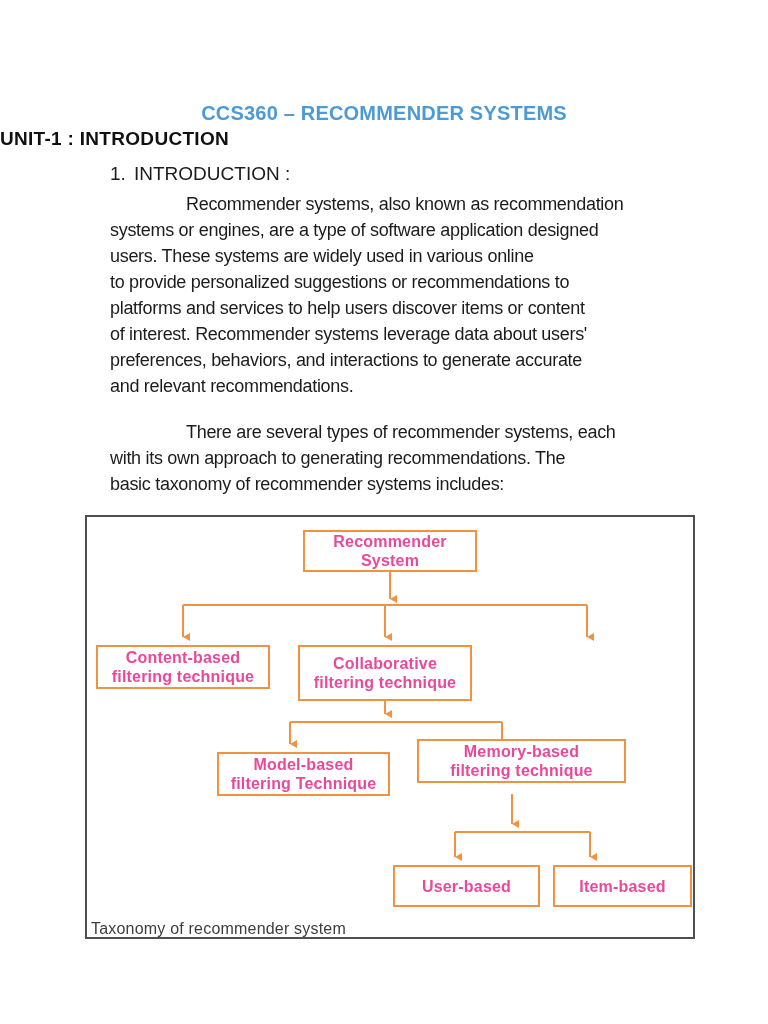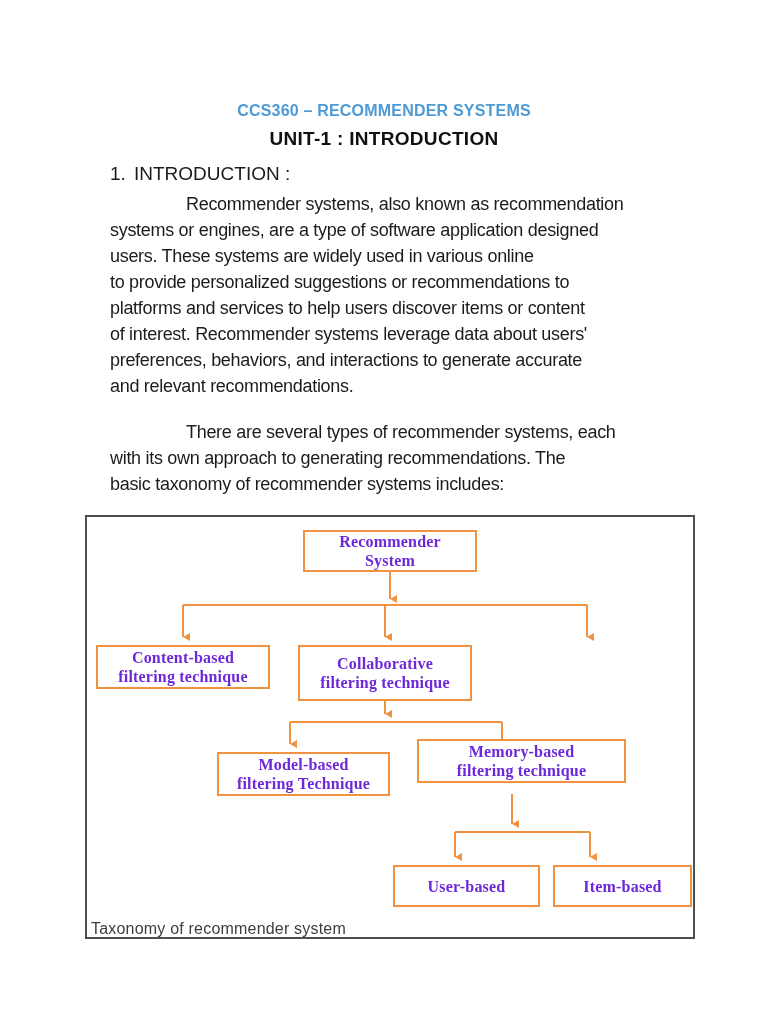--- a/index.html
+++ b/index.html
@@ -9,27 +9,26 @@
     font-family:"Liberation Sans",sans-serif;
     color:#1b1b1b;
     position:relative;
     overflow:hidden;
   }
   .page{position:absolute;inset:0;background:#fff;}
 
   .course-title{
     position:absolute;top:102px;left:0;width:768px;
     text-align:center;
-    font-size:16px;font-weight:700;
+    font-size:20px;font-weight:700;
     color:#4d9ad4;
     letter-spacing:0.2px;
   }
   .unit-title{
     position:absolute;top:128px;left:0;width:768px;
-    text-align:center;
     font-size:19px;font-weight:700;
     color:#111;
     letter-spacing:0.3px;
   }
 
   .section-heading{
     position:absolute;top:163px;left:110px;
     font-size:19px;color:#1b1b1b;
     display:flex;
   }
@@ -54,24 +53,24 @@
   }
   .diagram{position:absolute;inset:0;}
   .connectors{position:absolute;left:0;top:0;}
   .node{
     position:absolute;
     box-sizing:border-box;
     background:#fff;
     border:2px solid #f0923f;
     display:flex;flex-direction:column;
     align-items:center;justify-content:center;
-    font-family:Liberation Serif, serif;
+    font-family:Liberation Sans, sans-serif;
     font-weight:600;
     font-size:16px;line-height:19px;
-    color:#6d28d9;text-align:center;
+    color:#ec4899;text-align:center;
     letter-spacing:0.2px;
   }
   .node span{display:block;}
   .node span:empty{display:none;}
 
   .figure-caption{
     position:absolute;left:4px;top:403px;
     font-family:"Liberation Sans",sans-serif;
     font-size:16px;color:#3d3d3d;letter-spacing:0.2px;
   }

